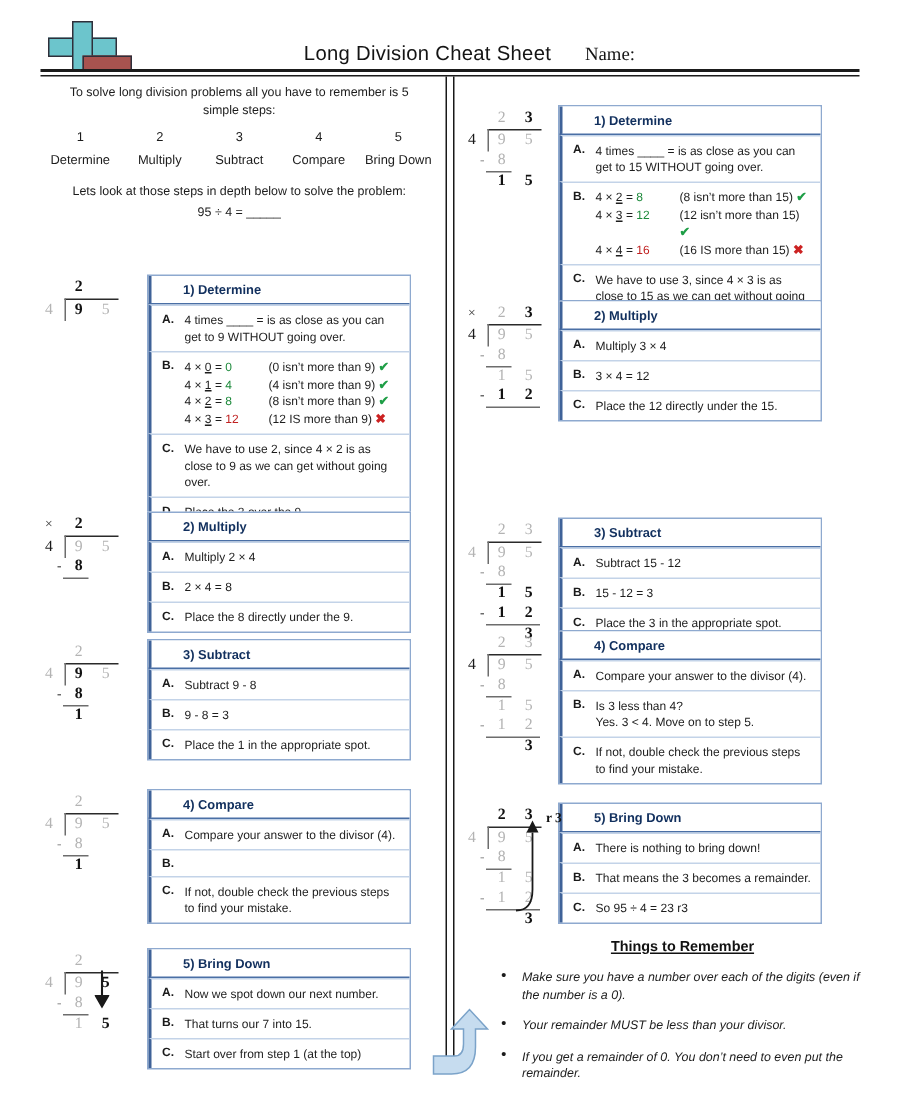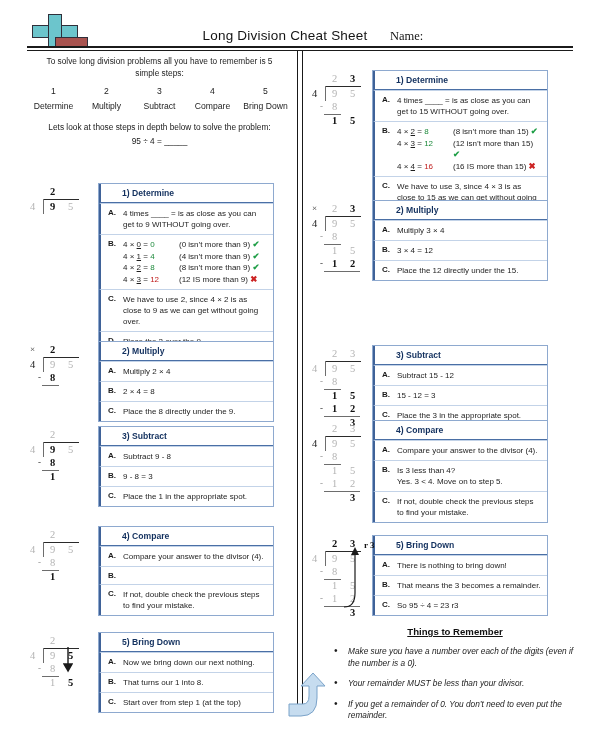--- a/index.html
+++ b/index.html
@@ -244,27 +244,27 @@
           <div class="sb-text">
             <span class="sub">If not, double check the previous steps to find your mistake.</span>
           </div>
         </div>
       </div>
       <div class="stepbox" style="left: 98px; top: 632px; width: 176px;">
         <div class="sb-head">5) Bring Down</div>
         <div class="sb-row">
           <div class="sb-letter">A.</div>
           <div class="sb-text">
-            <span class="sub">Now we bring down our next nothing.</span>
-          </div>
-        </div>
-        <div class="sb-row">
-          <div class="sb-letter">B.</div>
-          <div class="sb-text">
-            <span class="sub">That turns our 1 into 8.</span>
+            <span class="sub">Now we spot down our next number.</span>
+          </div>
+        </div>
+        <div class="sb-row">
+          <div class="sb-letter">B.</div>
+          <div class="sb-text">
+            <span class="sub">That turns our 7 into 15.</span>
           </div>
         </div>
         <div class="sb-row">
           <div class="sb-letter">C.</div>
           <div class="sb-text">
             <span class="sub">Start over from step 1 (at the top)</span>
           </div>
         </div>
       </div>
       <div class="stepbox" style="left: 372px; top: 70px; width: 176px;">

